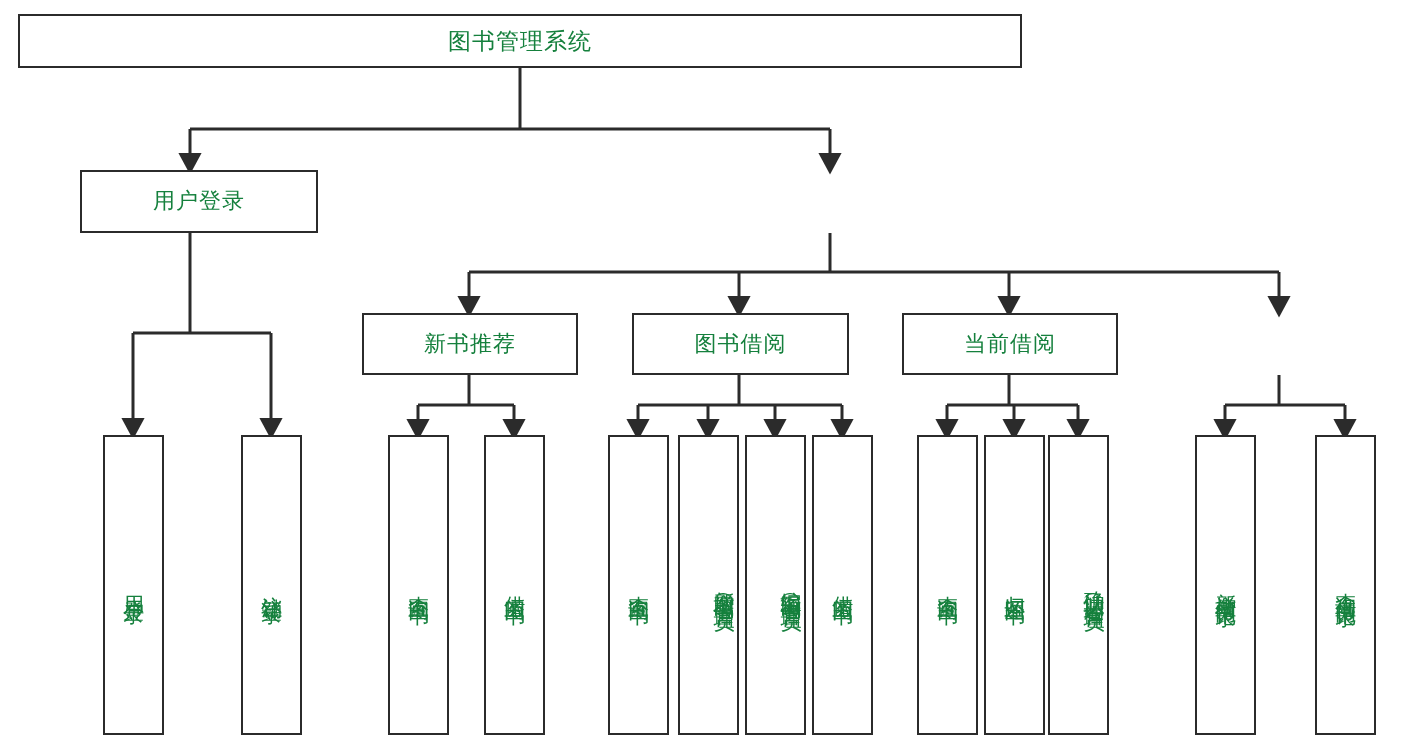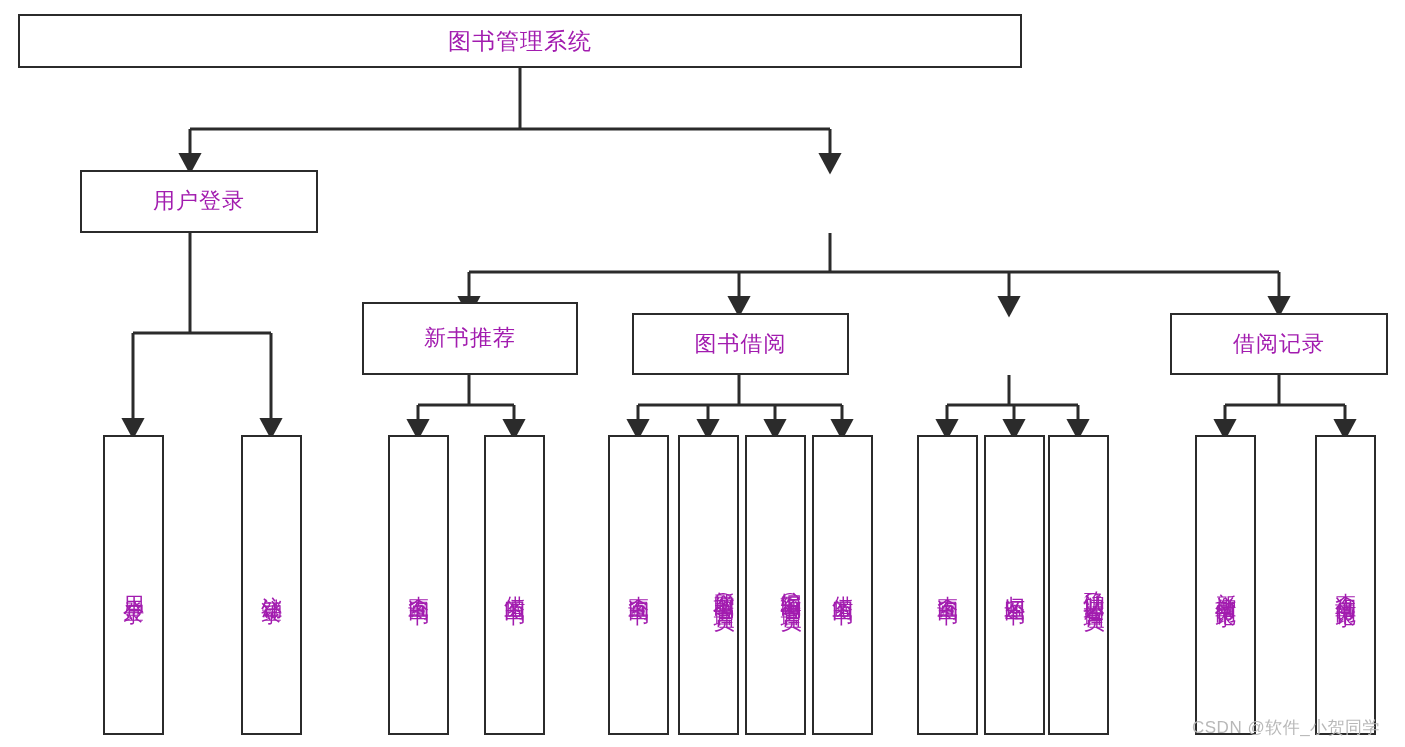--- a/index.html
+++ b/index.html
@@ -25,21 +25,21 @@
     height: 747px;
   }
   .node {
     position: absolute;
     box-sizing: border-box;
     border: 2.5px solid #2b2b2b;
     background: #ffffff;
     display: flex;
     align-items: center;
     justify-content: center;
-    color: #a21caf;
+    color: #15803d;
   }
   .node-h {
     font-size: 22px;
     letter-spacing: 1px;
     line-height: 1.2;
   }
   .node-root {
     font-size: 23px;
     letter-spacing: 1px;
   }
@@ -121,33 +121,32 @@
       <path d="M 1225 405 L 1345 405"></path>
       <path d="M 1225 405 L 1225 429" marker-end="url(#arrowhead)"></path>
       <path d="M 1345 405 L 1345 429" marker-end="url(#arrowhead)"></path>
     </g>
   </svg>
 
   <div class="node node-root" style="left: 18px; top: 14px; width: 1004px; height: 54px;">图书管理系统</div>
 
   <div class="node node-h" style="left: 80px; top: 170px; width: 238px; height: 63px;">用户登录</div>
 
-  <div class="node node-h" style="left: 362px; top: 302px; width: 216px; height: 73px;">新书推荐</div>
+  <div class="node node-h" style="left: 362px; top: 313px; width: 216px; height: 62px;">新书推荐</div>
   <div class="node node-h" style="left: 632px; top: 313px; width: 217px; height: 62px;">图书借阅</div>
-  <div class="node node-h" style="left: 1170px; top: 313px; width: 218px; height: 62px;">借阅记录</div>
+  <div class="node node-h" style="left: 902px; top: 313px; width: 216px; height: 62px;">当前借阅</div>
 
   <div class="node node-v pad-center" style="left: 103px; top: 435px; width: 61px; height: 300px;">用户登录</div>
   <div class="node node-v pad-center" style="left: 241px; top: 435px; width: 61px; height: 300px;">注销登录</div>
   <div class="node node-v pad-center" style="left: 388px; top: 435px; width: 61px; height: 300px;">查询图书</div>
   <div class="node node-v pad-center" style="left: 484px; top: 435px; width: 61px; height: 300px;">借阅图书</div>
   <div class="node node-v pad-center" style="left: 608px; top: 435px; width: 61px; height: 300px;">查询图书</div>
   <div class="node node-v" style="left: 678px; top: 435px; width: 61px; height: 300px;">新增图书（管理员）</div>
   <div class="node node-v" style="left: 745px; top: 435px; width: 61px; height: 300px;">编辑图书（管理员）</div>
   <div class="node node-v pad-center" style="left: 812px; top: 435px; width: 61px; height: 300px;">借阅图书</div>
   <div class="node node-v pad-center" style="left: 917px; top: 435px; width: 61px; height: 300px;">查询图书</div>
   <div class="node node-v pad-center" style="left: 984px; top: 435px; width: 61px; height: 300px;">归还图书</div>
   <div class="node node-v" style="left: 1048px; top: 435px; width: 61px; height: 300px;">确认归还（管理员）</div>
   <div class="node node-v pad-center" style="left: 1195px; top: 435px; width: 61px; height: 300px;">新增借阅记录</div>
   <div class="node node-v pad-center" style="left: 1315px; top: 435px; width: 61px; height: 300px;">查询借阅记录</div>
 
-  <div class="watermark" style="left:1192px; top:716px;">CSDN @软件_小贺同学</div>
 
 </div>
 
 </body></html>

